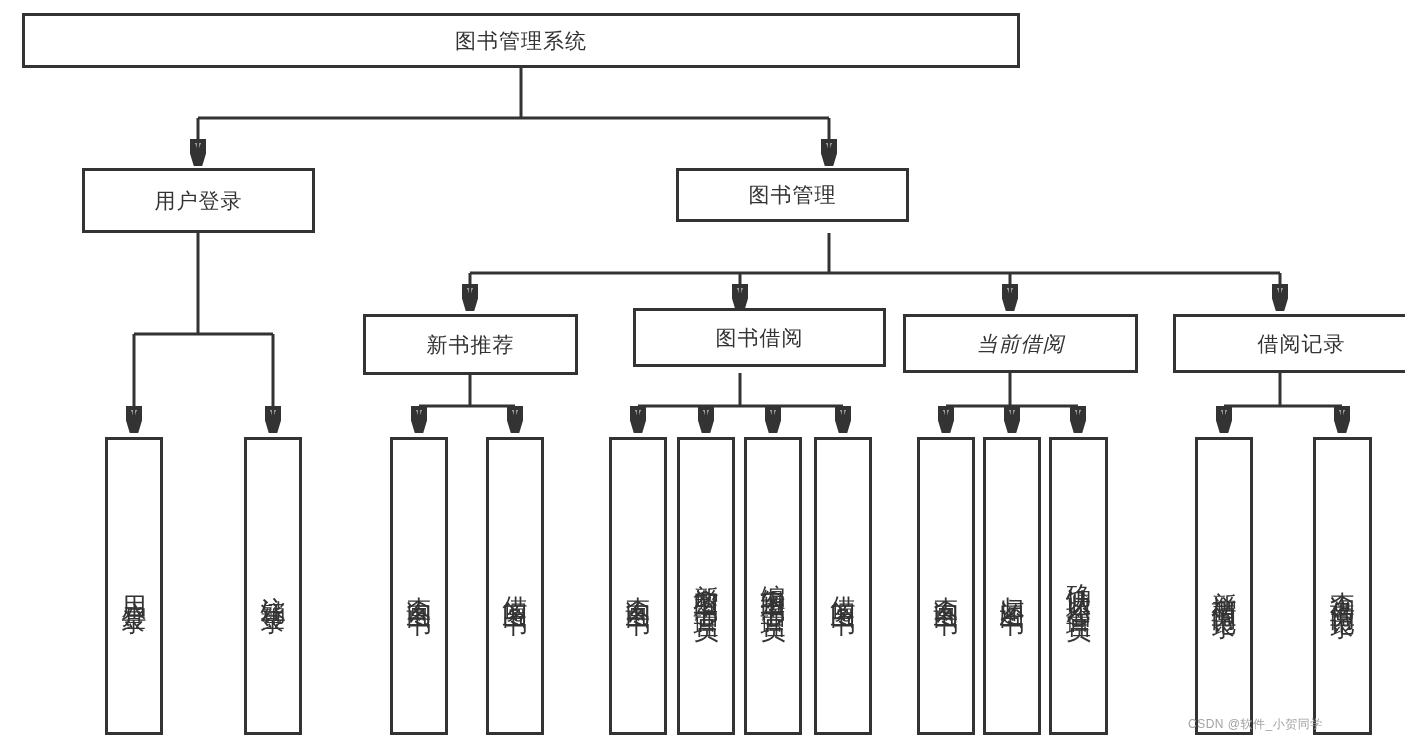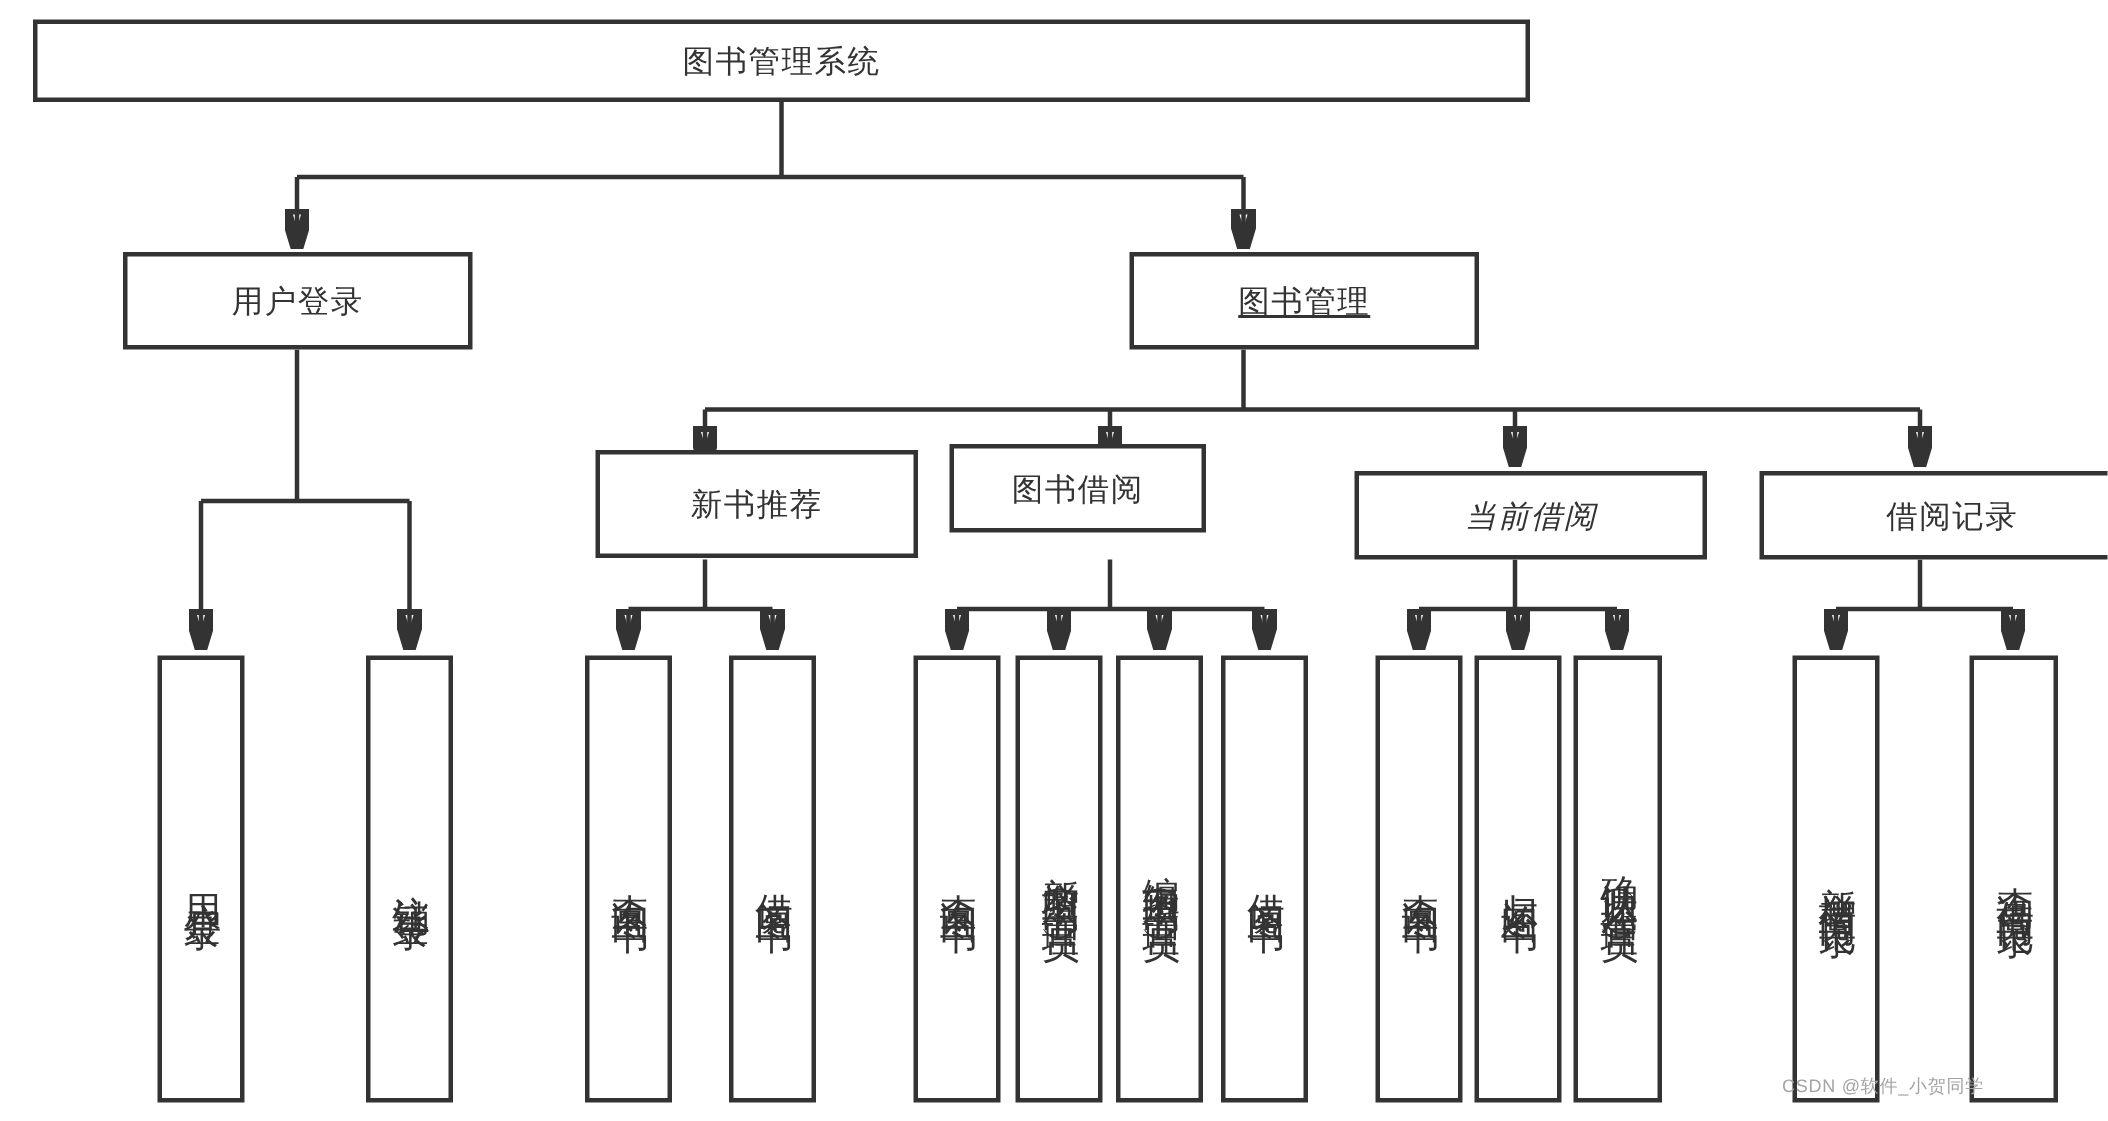--- a/index.html
+++ b/index.html
@@ -40,24 +40,24 @@
     writing-mode: vertical-rl;
     text-orientation: mixed;
     font-size: 25px;
     letter-spacing: 5px;
     line-height: 1;
   }
   
   .n-root   { left: 22px;  top: 13px;  width: 998px; height: 55px; }
   
   .n-login  { left: 82px;  top: 168px; width: 233px; height: 65px; }
-  .n-mgmt   { left: 753px; top: 168px; width: 233px; height: 65px; text-decoration: underline; }
+  .n-mgmt   { left: 676px; top: 168px; width: 233px; height: 54px; }
   
-  .n-newrec { left: 363px; top: 300px; width: 215px; height: 72px; margin-left: 34px; }
-  .n-borrow { left: 633px; top: 296px; width: 171px; height: 59px; }
+  .n-newrec { left: 363px; top: 314px; width: 215px; height: 61px; }
+  .n-borrow { left: 633px; top: 308px; width: 253px; height: 59px; }
   .n-current{ left: 903px; top: 314px; width: 235px; height: 59px; font-style: italic; }
   .n-records{ left: 1173px;top: 314px; width: 257px; height: 59px; }
   
   .leaf { top: 437px; height: 298px; width: 58px; }
   .l1  { left: 105px; }
   .l2  { left: 244px; }
   .l3  { left: 390px; }
   .l4  { left: 486px; }
   .l5  { left: 609px; }
   .l6  { left: 677px; }

